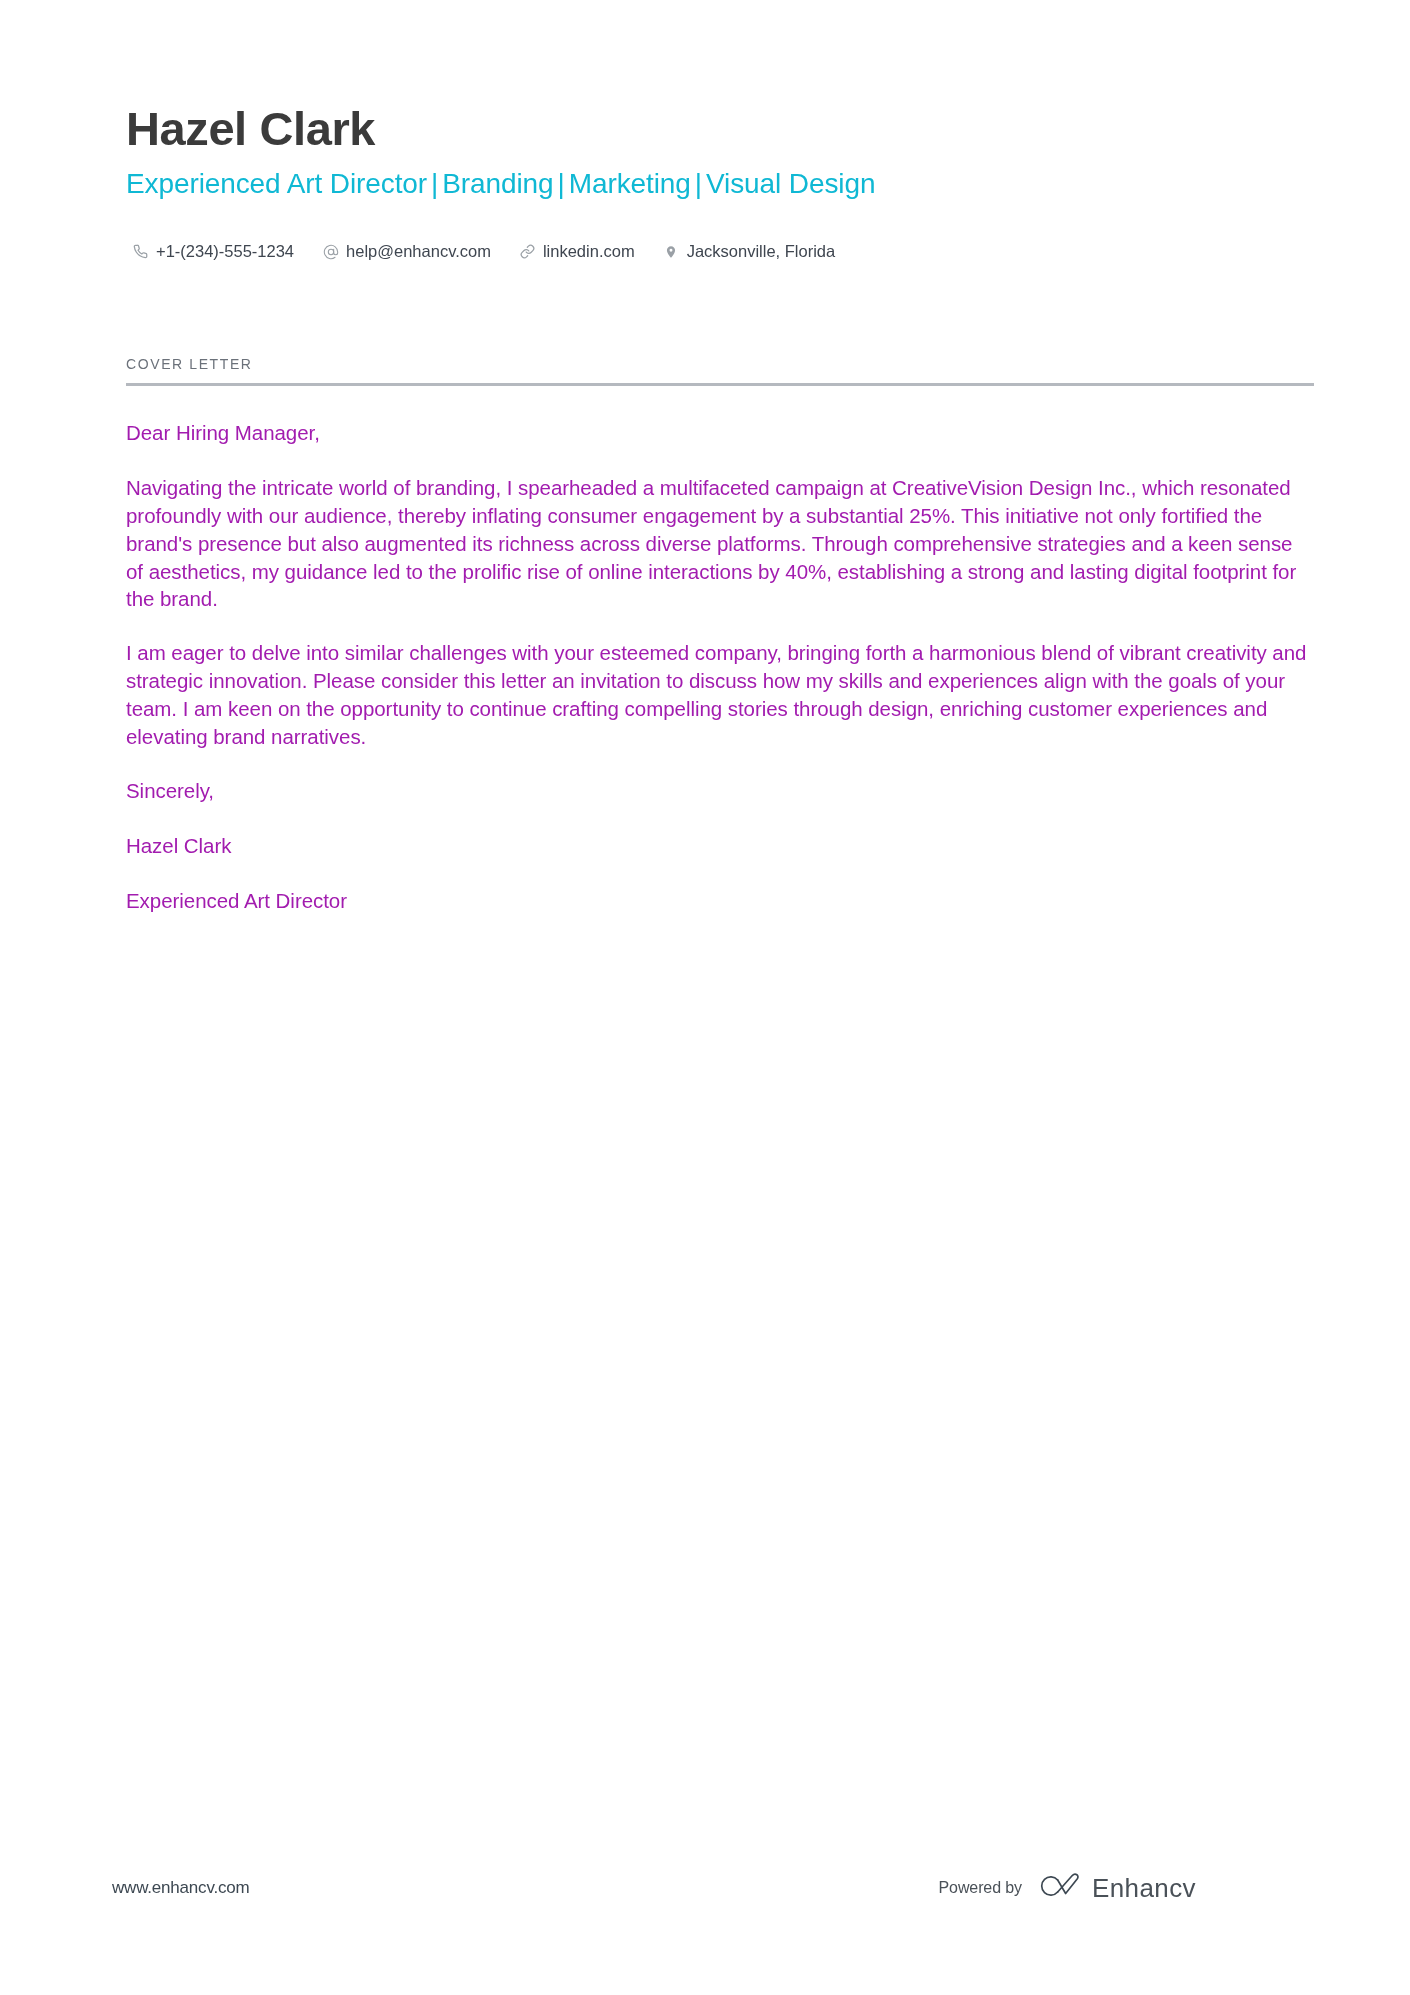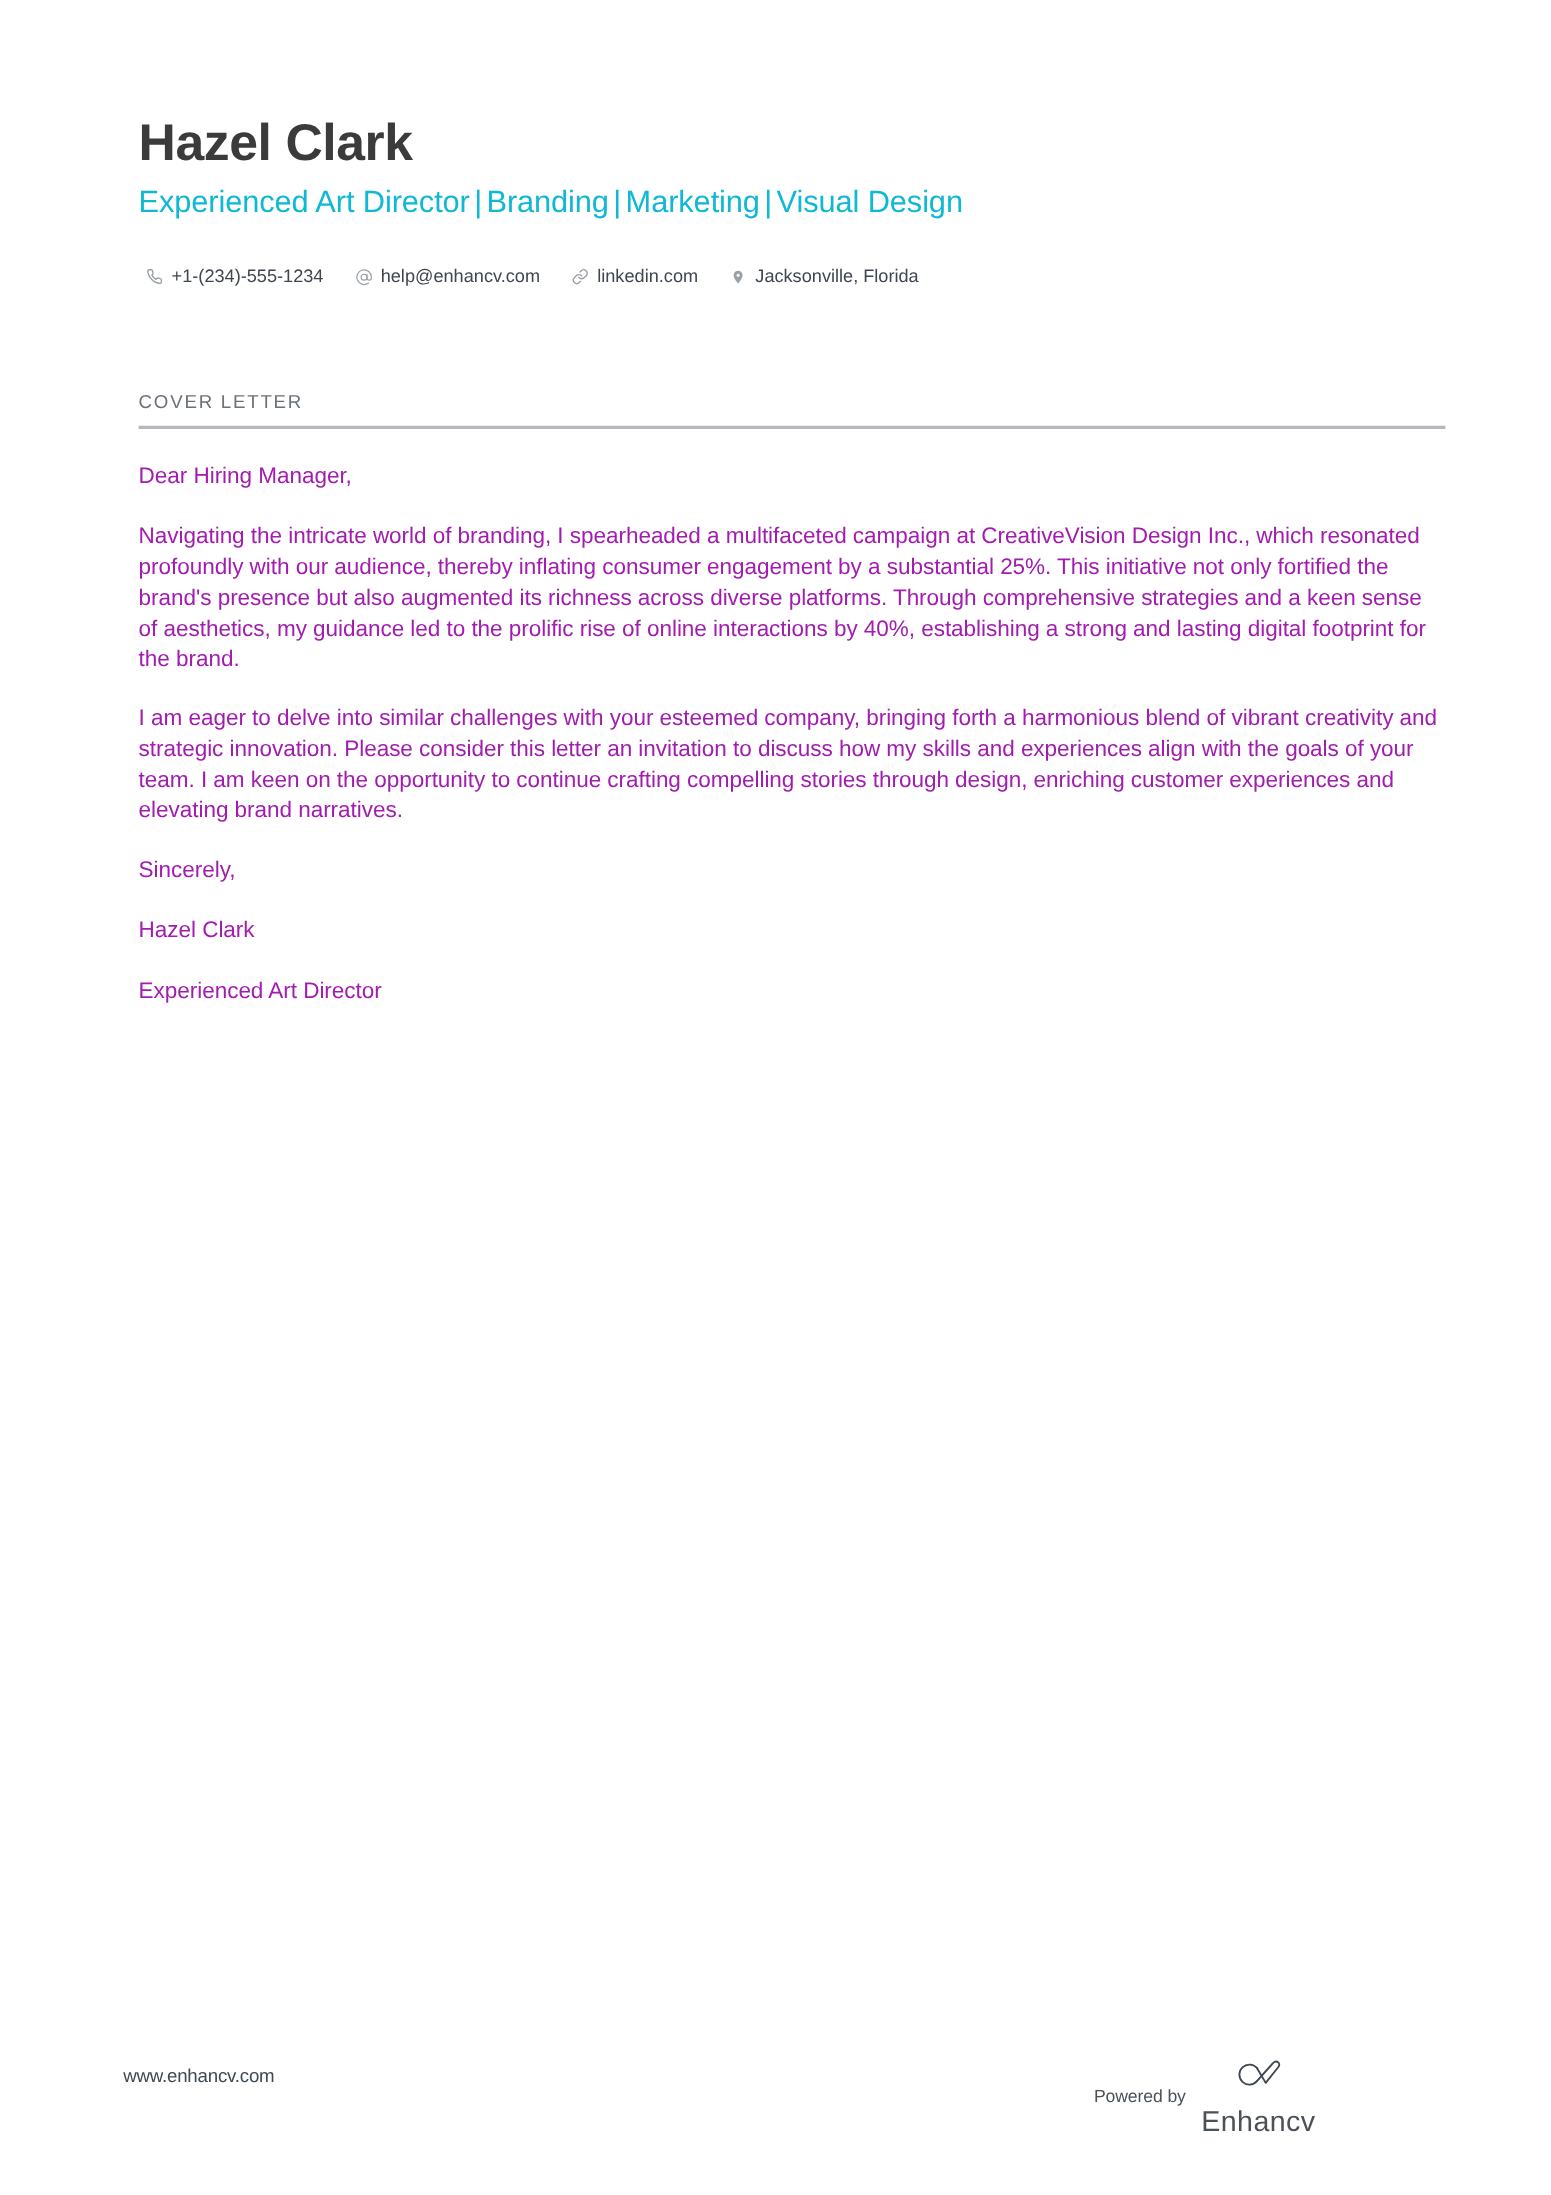--- a/index.html
+++ b/index.html
@@ -87,21 +87,21 @@
   .contact-text { color: #3f4650; }
 
   
   .section {
     position: absolute;
     left: 126px;
     top: 356px;
     width: 1188px;
   }
   .section-title {
-    font-size: 17px;
+    font-size: 14px;
     letter-spacing: 1.6px;
     color: #6b717a;
     text-transform: uppercase;
     padding-bottom: 11px;
     font-weight: normal;
     margin: 0;
   }
   .section-rule {
     height: 3px;
     background: #b5b9bf;
@@ -151,21 +151,20 @@
   }
   .powered-by {
     font-size: 16px;
     color: #4a5158;
     letter-spacing: -0.1px;
   }
   .brand {
     display: flex;
     align-items: center;
     gap: 10px;
-    flex-direction: column;
   }
   .brand-mark {
     display: block;
     color: #3d4852;
   }
   .brand-name {
     font-size: 26px;
     color: #4a5158;
     letter-spacing: 0.4px;
     line-height: 1;

